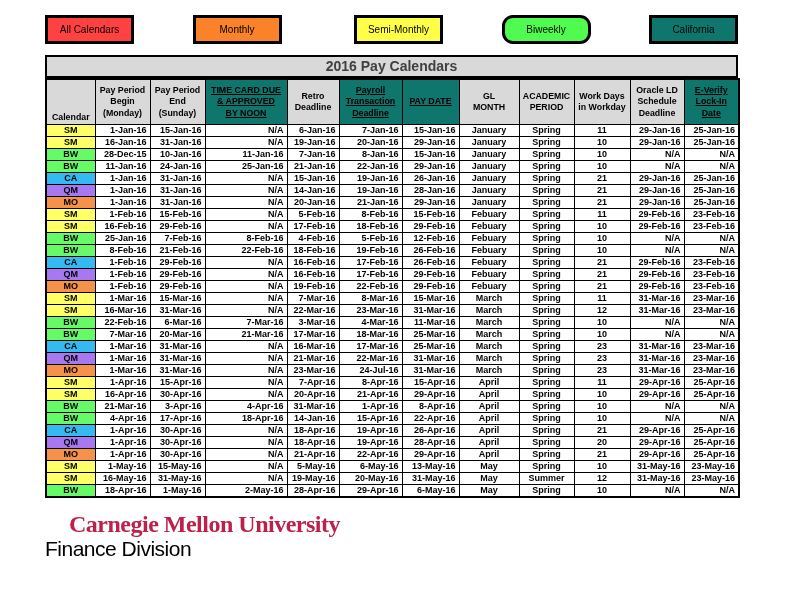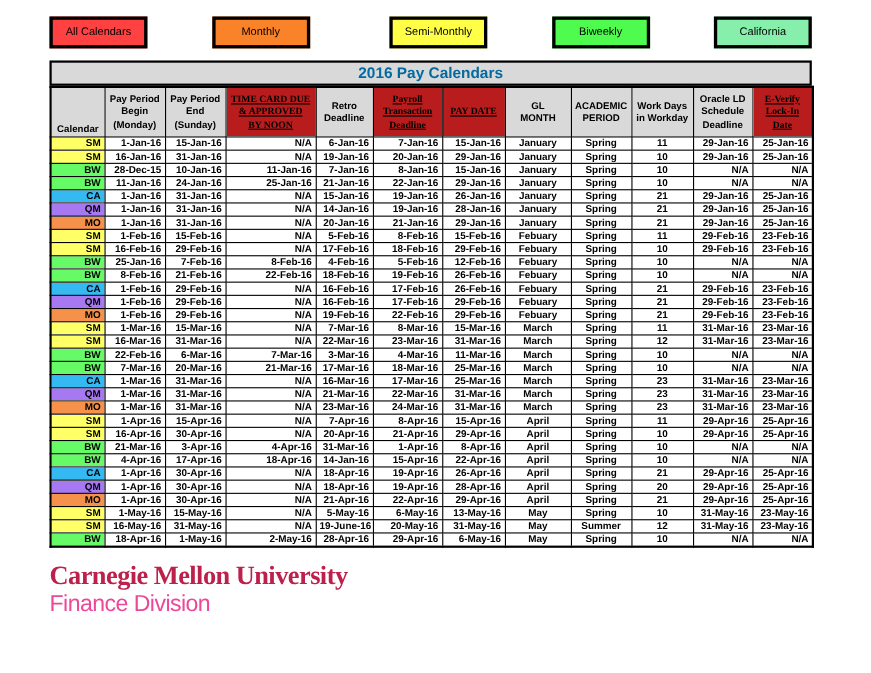--- a/index.html
+++ b/index.html
@@ -26,77 +26,78 @@
     white-space:nowrap;
   }
 
   
   .title-bar {
     box-sizing:border-box;
     border:2px solid #000;
     background:#d9d9d9;
     height:23px; line-height:19px;
     text-align:center;
-    font-size:14px; font-weight:bold; color:#0369a1;
+    font-size:14px; font-weight:bold; color:#404040;
   }
 
   
   table.paytable {
     border-collapse:collapse; table-layout:fixed;
     width:693px; margin-top:0;
     border:2px solid #000;
   }
   .paytable th, .paytable td {
     border:1.5px solid #000;
     overflow:hidden; color:#000;
   }
   .paytable thead th {
     font-size:8.8px; font-weight:bold;
     height:42px; padding:1px 2px;
     white-space:pre-line; line-height:1.3;
     text-align:center; vertical-align:middle;
   }
   .paytable thead th.light { background:#d9d9d9; }
-  .paytable thead th.dark  { background:#b91c1c; text-decoration:underline;font-family:Liberation Serif, serif; }
+  .paytable thead th.dark  { background:#0f766e; text-decoration:underline; }
   .paytable thead th.cal-hdr { text-align:center; vertical-align:bottom; text-decoration:none; }
   .paytable td {
     font-size:9px; font-weight:bold;
     height:11px; padding:0 3px;
     line-height:1; white-space:nowrap;
   }
-  td.lt { text-align:right; }
+  td.lt { text-align:center; }
   td.rt { text-align:right; }
   td.ct { text-align:center; }
 
   
   .footer { margin-left:45px; margin-top:14px; }
   .wordmark {
     font-family:"Liberation Serif", serif;
     font-weight:bold; font-size:24px;
     color:#bc204b; line-height:1.05;
     letter-spacing:-0.5px;
+    margin-left:24px;
   }
   .division {
     font-family:"Liberation Sans", sans-serif;
-    font-size:21px; color:#ec4899; line-height:1.15;
+    font-size:21px; color:#000000; line-height:1.15;
     letter-spacing:-0.5px;
   }
 </style>
 </head>
 <body>
 
 <div class="page">
   <div class="content">
 
     <div class="btn-row">
       <div class="cal-btn" style="background: rgb(255, 65, 65);">All Calendars</div>
       <div class="cal-btn" style="background: rgb(250, 130, 40);">Monthly</div>
       <div class="cal-btn" style="background: rgb(255, 255, 71); margin-left: 14px;">Semi-Monthly</div>
-      <div class="cal-btn" style="background: rgb(78, 251, 78);">Biweekly</div>
-      <div class="cal-btn" style="background: #86efac;">California</div>
+      <div class="cal-btn" style="background: rgb(78, 251, 78); border-radius: 11px;">Biweekly</div>
+      <div class="cal-btn" style="background: #0f766e;">California</div>
     </div>
 
     <div class="title-bar">2016 Pay Calendars</div>
 
     <table class="paytable">
       <colgroup>
         <col style="width:49px">
           <col style="width:55px">
           <col style="width:55px">
         <col style="width:82px">
@@ -421,21 +422,21 @@
             <td class="ct">23</td>
             <td class="rt">31-Mar-16</td>
             <td class="rt">23-Mar-16</td>
           </tr>
           <tr>
             <td class="lt" style="background: rgb(246, 145, 75);">MO</td>
             <td class="rt">1-Mar-16</td>
             <td class="rt">31-Mar-16</td>
             <td class="rt">N/A</td>
             <td class="rt">23-Mar-16</td>
-            <td class="rt">24-Mar-16</td>
+            <td class="rt">24-Jul-16</td>
             <td class="rt">31-Mar-16</td>
             <td class="ct">March</td>
             <td class="ct">Spring</td>
             <td class="ct">23</td>
             <td class="rt">31-Mar-16</td>
             <td class="rt">23-Mar-16</td>
           </tr>
           <tr>
             <td class="lt" style="background: rgb(255, 255, 102);">SM</td>
             <td class="rt">1-Apr-16</td>
@@ -546,21 +547,21 @@
             <td class="ct">Spring</td>
             <td class="ct">10</td>
             <td class="rt">31-May-16</td>
             <td class="rt">23-May-16</td>
           </tr>
           <tr>
             <td class="lt" style="background: rgb(255, 255, 102);">SM</td>
             <td class="rt">16-May-16</td>
             <td class="rt">31-May-16</td>
             <td class="rt">N/A</td>
-            <td class="rt">19-June-16</td>
+            <td class="rt">19-May-16</td>
             <td class="rt">20-May-16</td>
             <td class="rt">31-May-16</td>
             <td class="ct">May</td>
             <td class="ct">Summer</td>
             <td class="ct">12</td>
             <td class="rt">31-May-16</td>
             <td class="rt">23-May-16</td>
           </tr>
           <tr>
             <td class="lt" style="background: rgb(102, 251, 102);">BW</td>

